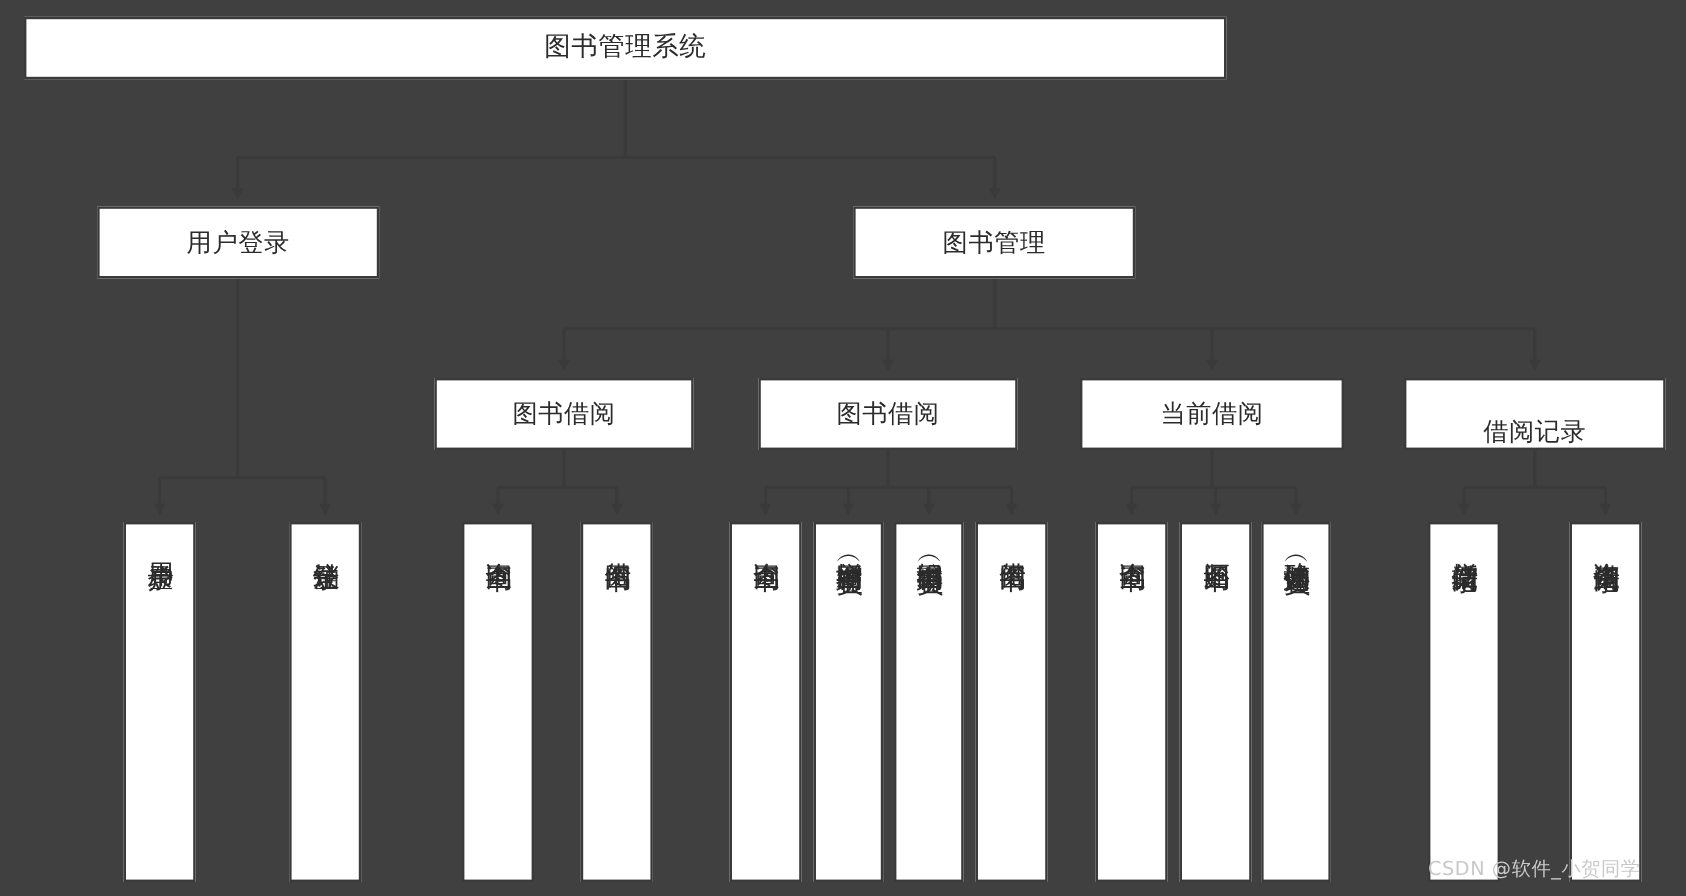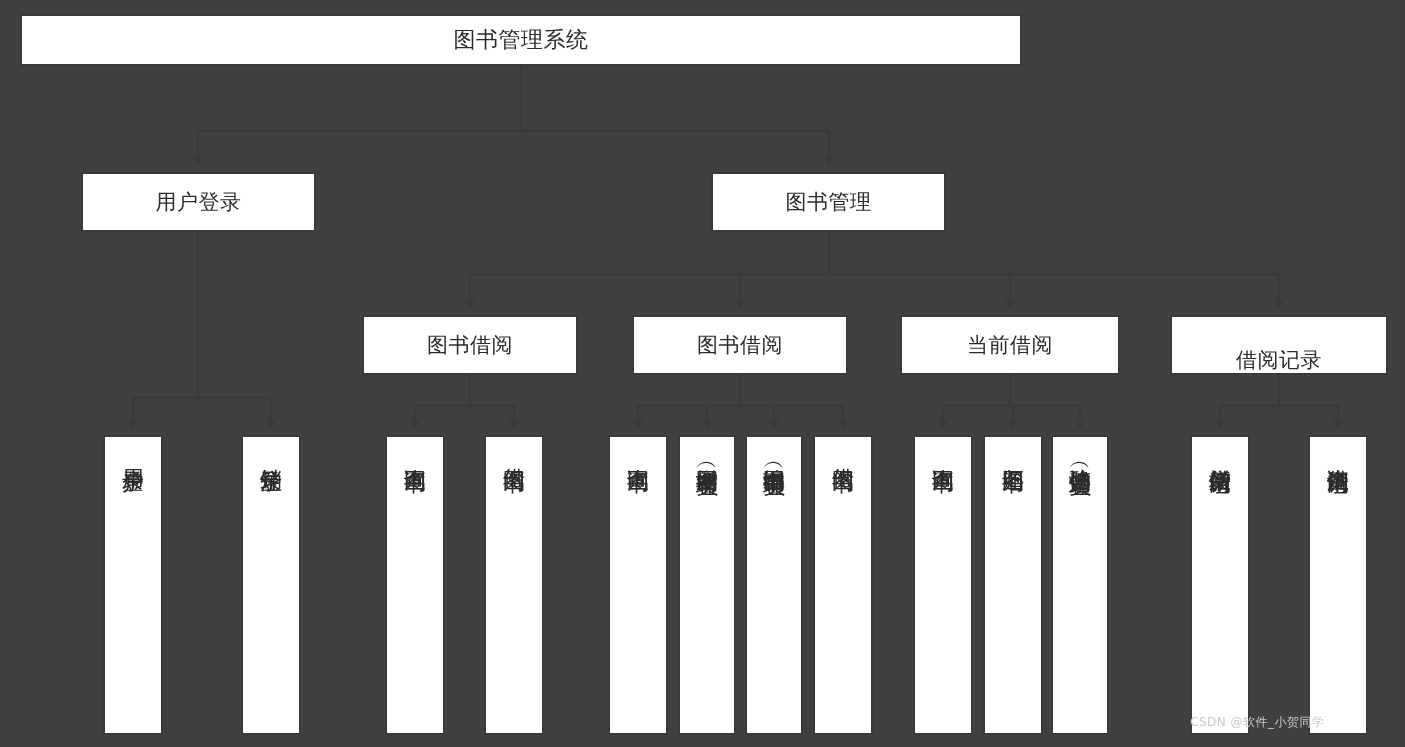--- a/index.html
+++ b/index.html
@@ -44,21 +44,21 @@
     writing-mode:vertical-rl;
     text-orientation:upright;
     font-size:22px;
     line-height:1.08;
     letter-spacing:1px;
     text-align:start;
   }
   .watermark{
     position:absolute;
     left:1190px;top:714px;
-    font-size:12px;
+    font-size:16px;
     color:#c9c9c9;
     white-space:nowrap;
     letter-spacing:0.5px;
     font-family:"DejaVu Sans","Liberation Sans",sans-serif;
   }
 </style>
 </head>
 <body>
 
 <div id="canvas">

